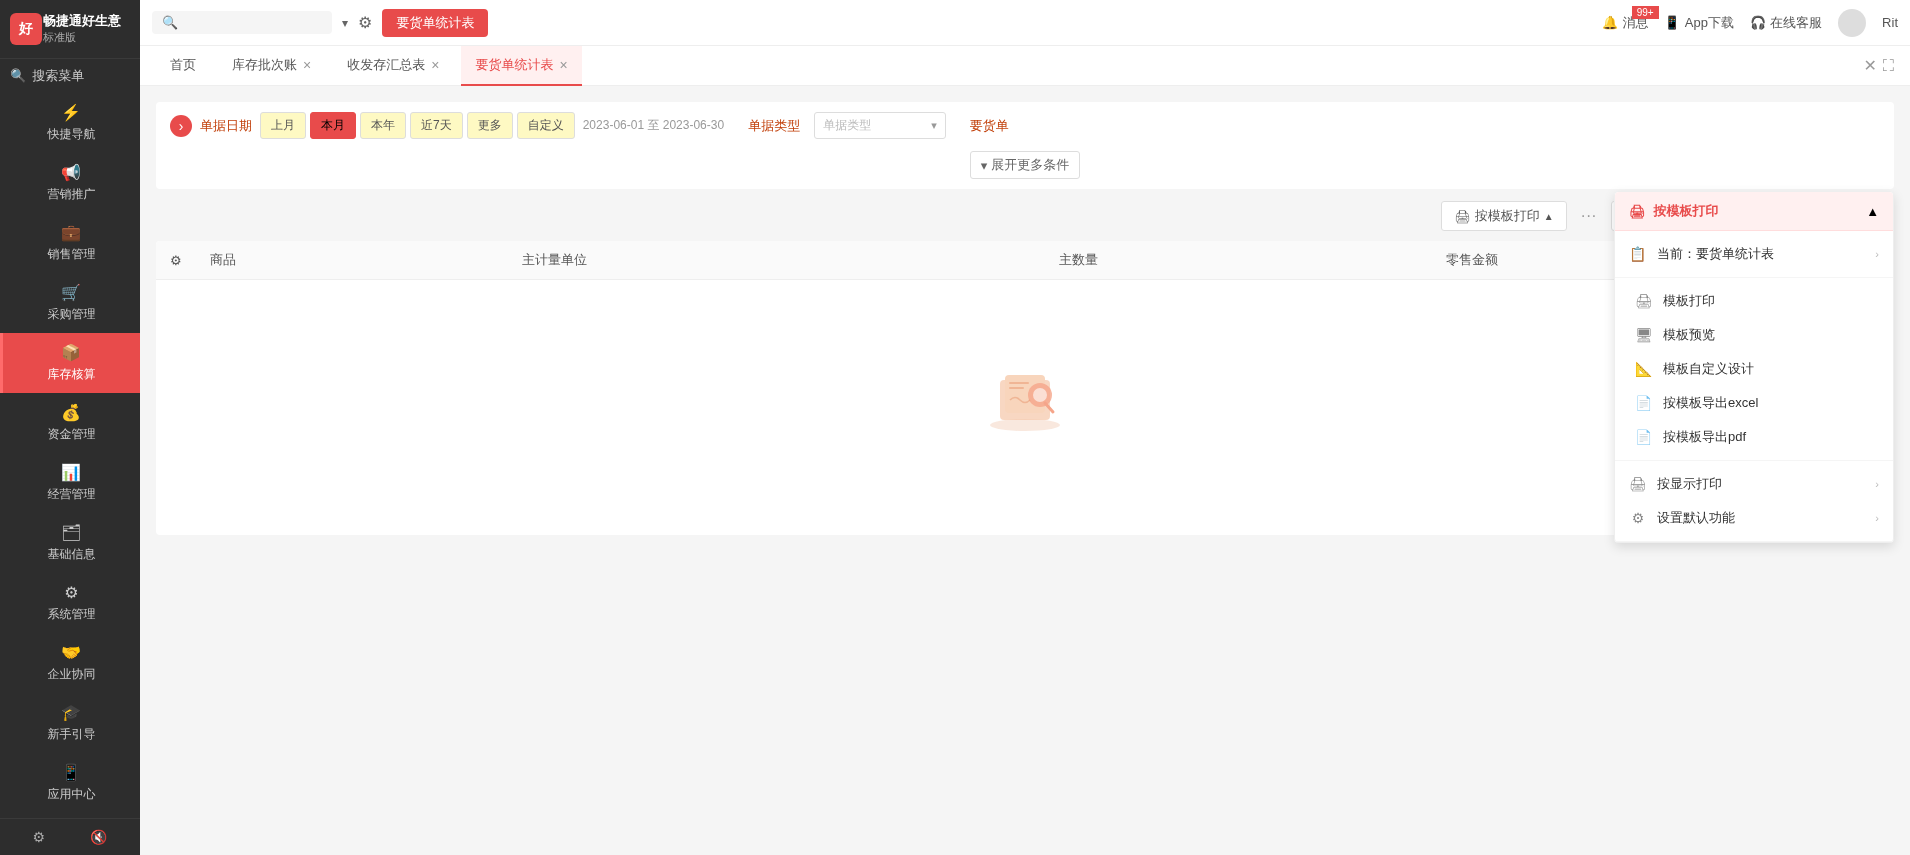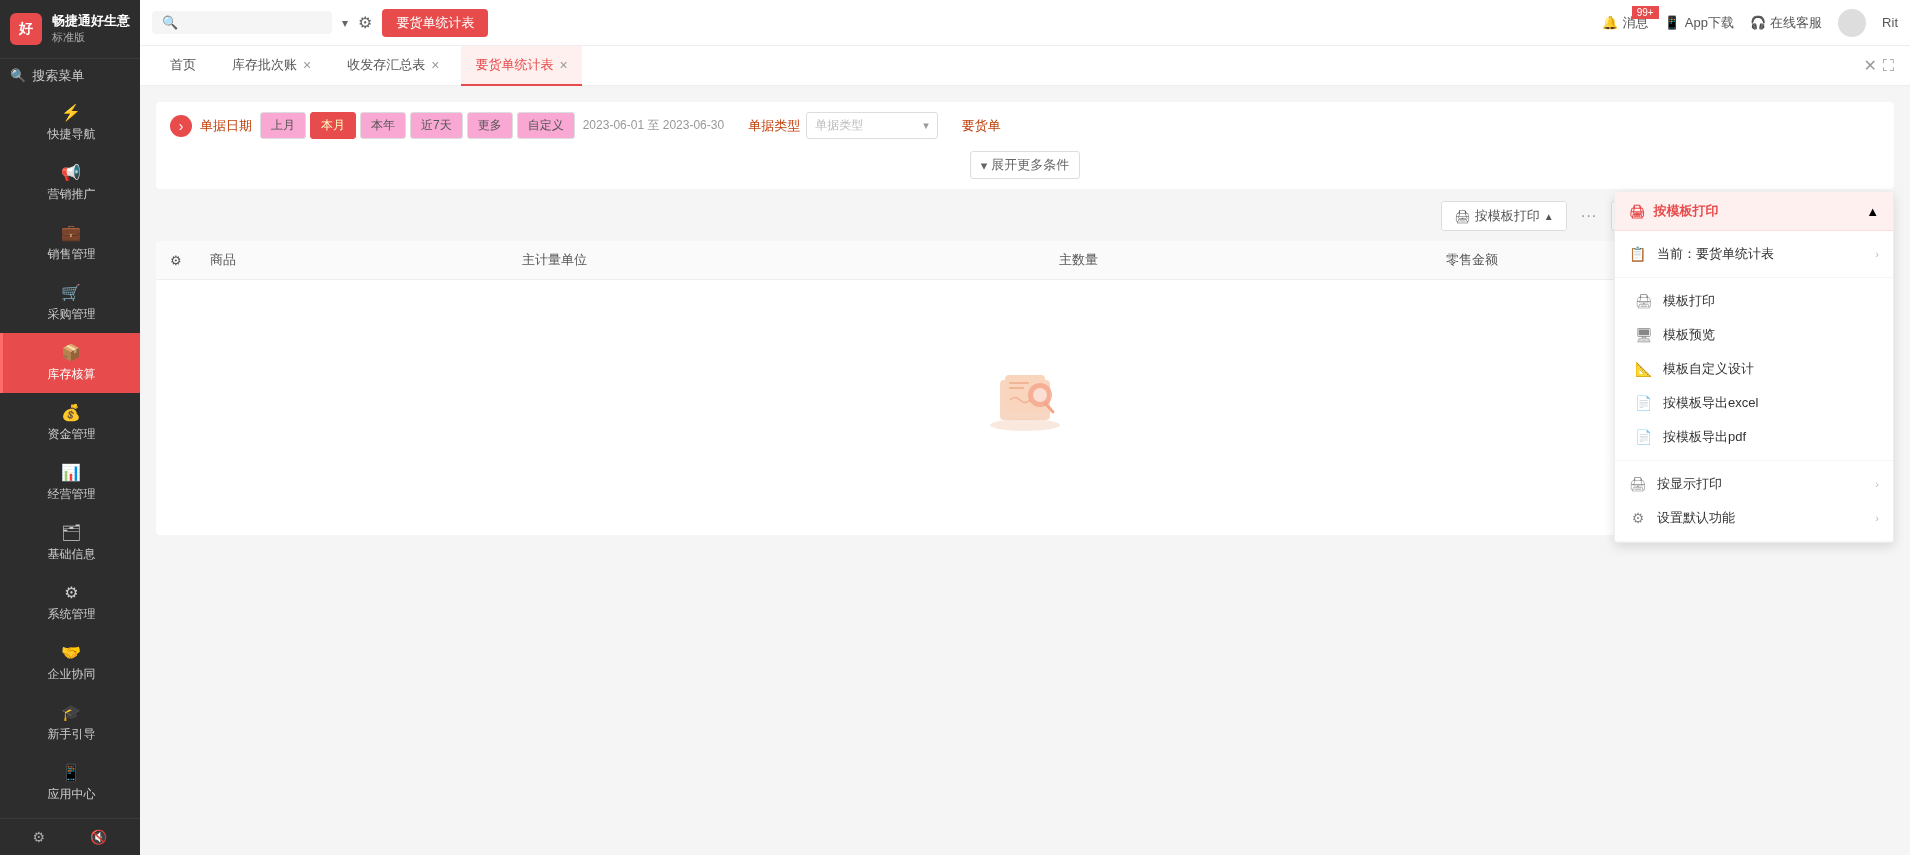--- a/index.html
+++ b/index.html
@@ -22,21 +22,21 @@
     }
     .sidebar-logo-icon {
       width: 32px; height: 32px;
       background: #e84b4b;
       border-radius: 6px;
       display: flex; align-items: center; justify-content: center;
       color: white; font-weight: bold; font-size: 14px;
       flex-shrink: 0;
     }
     .sidebar-logo-text {
-      margin-left: 10px;
+      margin-left: 1px;
       color: white;
       font-size: 12px;
       line-height: 1.4;
     }
     .sidebar-logo-text .brand { font-size: 13px; font-weight: bold; }
     .sidebar-logo-text .version { color: #aaa; font-size: 11px; }
 
     .sidebar-search {
       display: flex;
       align-items: center;
@@ -239,23 +239,23 @@
       font-size: 13px;
       white-space: nowrap;
     }
     .date-btn {
       padding: 4px 10px;
       border: 1px solid #ddd;
       border-radius: 3px;
       cursor: pointer;
       font-size: 12px;
       color: #555;
-      background: #f9a8d4;
-    }
-    .date-btn.active { background: #e84b4b; color: #fef9c3; border-color: #e84b4b; }
+      background: #fef9c3;
+    }
+    .date-btn.active { background: #e84b4b; color: #000000; border-color: #e84b4b; }
     .date-range-text { font-size: 12px; color: #999; }
     .filter-select {
       display: flex;
       align-items: center;
       border: 1px solid #ddd;
       border-radius: 3px;
       padding: 4px 8px;
       cursor: pointer;
       color: #555;
       font-size: 13px;
@@ -553,21 +553,21 @@
             <button class="date-btn">上月</button>
             <button class="date-btn active">本月</button>
             <button class="date-btn">本年</button>
             <button class="date-btn">近7天</button>
             <button class="date-btn">更多</button>
             <button class="date-btn">自定义</button>
           </div>
 
         <span class="date-range-text">2023-06-01 至 2023-06-30</span>
 
-        <div style="display:flex; align-items:center; gap:6px; margin-left:16px;">
+        <div style="display:flex; align-items:center; gap:14px; margin-left:16px;">
           <span class="filter-label">单据类型</span>
           <div class="filter-select">
             <span style="color:#bbb; font-size:12px;">单据类型</span>
             <span class="chevron">▾</span>
           </div>
         </div>
 
         <div style="display:flex; align-items:center; gap:6px; margin-left:16px;">
           <span class="filter-label">要货单</span>
         </div>

